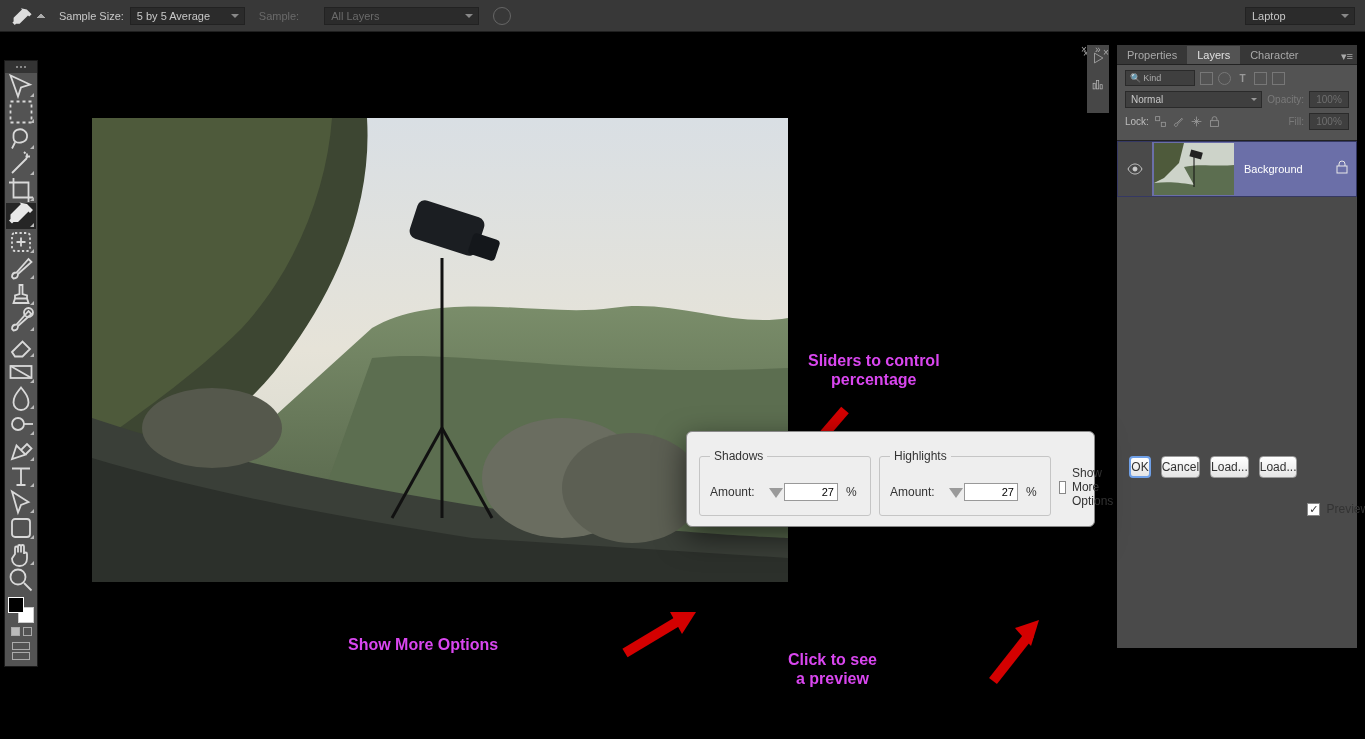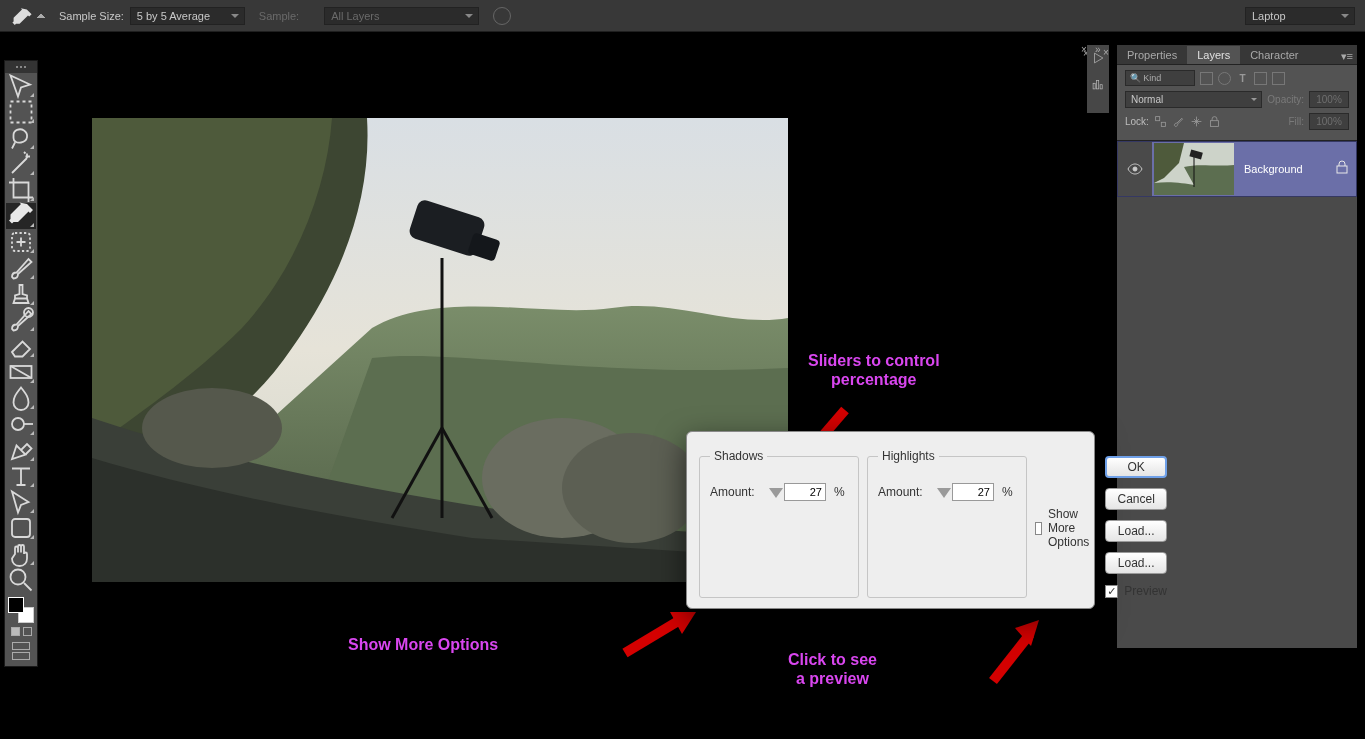--- a/index.html
+++ b/index.html
@@ -86,26 +86,26 @@
 .dialog .title{ position:absolute; top:8px; left:0; right:0; text-align:center; font-size:12px; color:#555;}
 .dialog-body{ display:flex; padding:24px 12px 10px 12px; gap:10px;}
 .dialog-left{ flex:1; display:flex; gap:8px;}
 .groupbox{ border:1px solid #c5c5c5; border-radius:3px; padding:26px 10px 14px 10px; position:relative;}
 .groupbox .legend{ position:absolute; top:-8px; left:10px; background:#eeeeee; padding:0 4px; font-size:12px;}
 .group-row{ display:flex; align-items:center; gap:8px;}
 .group-row .lbl{ width:58px;}
 .slider{ flex:1; height:12px; position:relative;}
 .slider .track{ position:absolute; left:0; right:0; top:5px; height:3px; background: linear-gradient(#bbb,#e9e9e9); border:1px solid #aaa; border-radius:2px;}
 .slider .thumb{ position:absolute; top:2px; width:0;height:0; border-left:7px solid transparent; border-right:7px solid transparent; border-top:10px solid #9a9a9a; transform:translateX(-7px);}
-.numbox{ width:42px; height:18px; border:1px solid #999; background:#fff; text-align:right; padding:1px 3px; font-size:11px;}
+.numbox{ width:54px; height:18px; border:1px solid #999; background:#fff; text-align:right; padding:1px 3px; font-size:11px;}
 .unit{ width:14px;}
 .show-more{ display:flex; align-items:center; gap:6px; margin-top:2px;}
 .checkbox{ width:13px; height:13px; border:1px solid #888; background:#fff; display:flex; align-items:center; justify-content:center;}
 .checkbox.checked::after{ content:"✓"; font-size:11px; color:#333; line-height:1;}
-.dialog-right{ width:80px; display:flex; flex-direction:column; gap:10px;}
+.dialog-right{ width:80px; display:flex; gap:10px;}
 .btn{ height:22px; border:1px solid #9a9a9a; border-radius:4px; background:linear-gradient(#fff,#e5e5e5); font-size:12px; display:flex; align-items:center; justify-content:center; cursor:pointer;}
 .btn.primary{ border:2px solid #6fa0e8; }
 .preview-row{ display:flex; align-items:center; gap:6px; margin-top:auto;}
 </style>
 </head>
 <body>
 
 <div class="options-bar">
   <div class="tool-icon">
     <svg viewBox="0 0 20 20" fill="#ddd">

